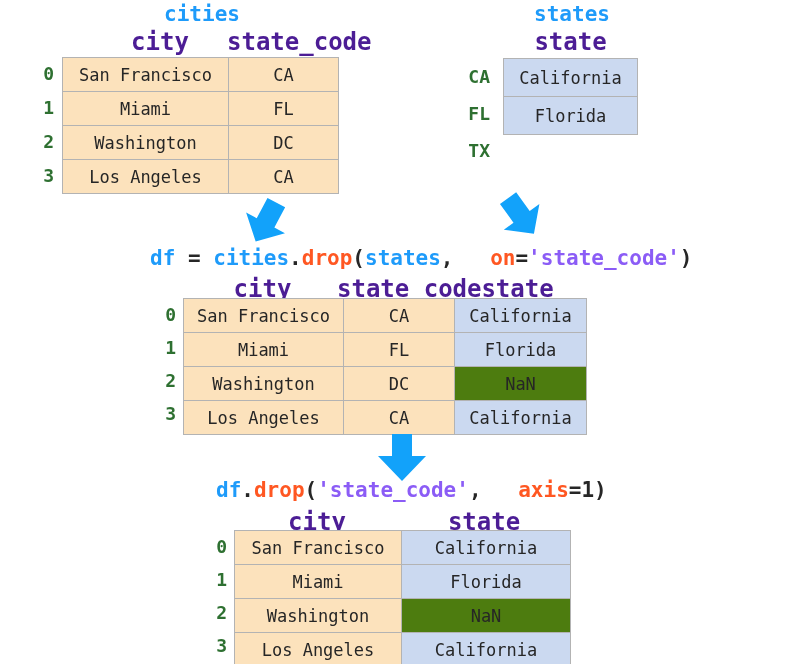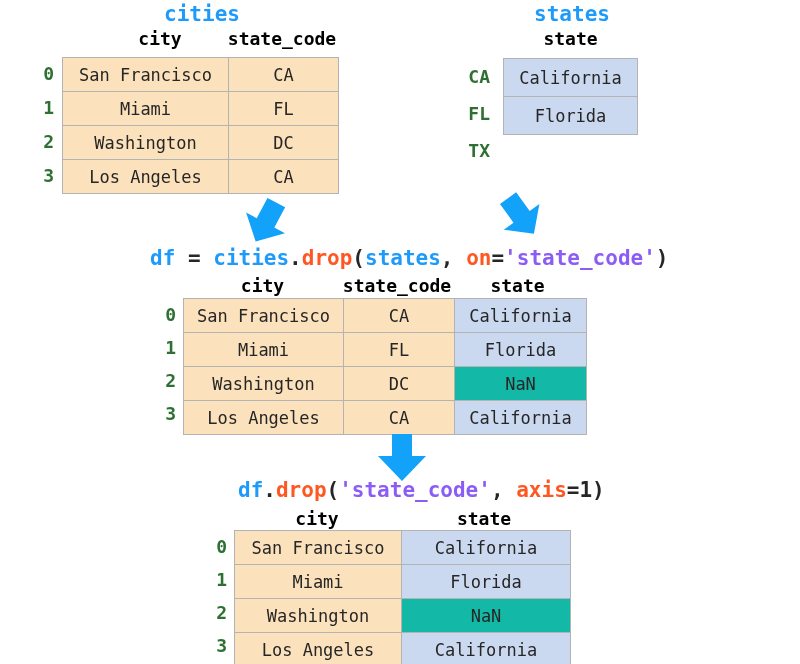--- a/index.html
+++ b/index.html
@@ -24,22 +24,22 @@
     font-size: 21px;
     color: #1E9BFA;
     text-align: center;
     white-space: nowrap;
   }
 
   
   .col-head {
     font-family: "DejaVu Sans Mono", monospace;
     font-weight: bold;
-    font-size: 18px;
-    color: #000000;
+    font-size: 24px;
+    color: #4c1d95;
     text-align: center;
     white-space: nowrap;
   }
 
   
   .idx {
     font-family: "DejaVu Sans Mono", monospace;
     font-weight: bold;
     font-size: 18px;
     color: #2E7031;
@@ -59,33 +59,33 @@
     color: #262626;
     text-align: center;
     vertical-align: middle;
     border: 1px solid #b3b3b3;
     padding: 0;
     height: 33px;
     white-space: nowrap;
   }
   td.c-orange { background: #FCE2BC; }
   td.c-blue   { background: #CBD9F0; }
-  td.c-gray   { background: #14b8a6; margin-top: 38px; }
+  td.c-gray   { background: #4d7c0f; margin-top: 38px; }
 
   
   .code {
     font-family: "DejaVu Sans Mono", monospace;
     font-weight: bold;
     font-size: 21px;
     white-space: nowrap;
     color: #262626;
   }
   .tok-var  { color: #1E9BFA; }
   .tok-fn   { color: #FF5722; }
-  .tok-kw   { color: #FF5722; }
+  .tok-kw   { color: #FF5722; margin-left: 24px; }
   .tok-str  { color: #8b5cf6; }
   .tok-pun  { color: #262626; font-weight: bold; }
   .tok-num  { color: #262626; }
 
   
   .arrow { display: block; }
 </style>
 </head>
 <body>
 
@@ -198,21 +198,21 @@
   </tr>
 </tbody>
   </table>
 
 <div class="abs" style="left:370px; top:434px; width:64px; height:48px;">
   <svg class="arrow" width="64" height="48" viewBox="0 0 64 48">
     <polygon points="22,0 42,0 42,22 56,22 32,47 8,22 22,22" fill="#12A2FA"></polygon>
   </svg>
 </div>
 
-<div class="abs code" style="left:238px; top:478px;">
+<div class="abs code" style="left:216px; top:478px;">
   <span class="tok-var">df</span><span class="tok-pun">.</span><span class="tok-fn">drop</span><span class="tok-pun">(</span><span class="tok-str">'state_code'</span><span class="tok-pun">, </span><span class="tok-kw">axis</span><span class="tok-pun">=</span><span class="tok-num">1</span><span class="tok-pun">)</span>
 </div>
 
 <div class="abs col-head" style="left:234px; top:508px; width:166px;">city</div>
 <div class="abs col-head" style="left:400px; top:508px; width:168px;">state</div>
 
 <div class="abs" style="left:193px; top:530px; width:34px;">
   <div class="idx" style="height:33px; line-height:33px;">0</div>
   <div class="idx" style="height:33px; line-height:33px;">1</div>
   <div class="idx" style="height:33px; line-height:33px;">2</div>

